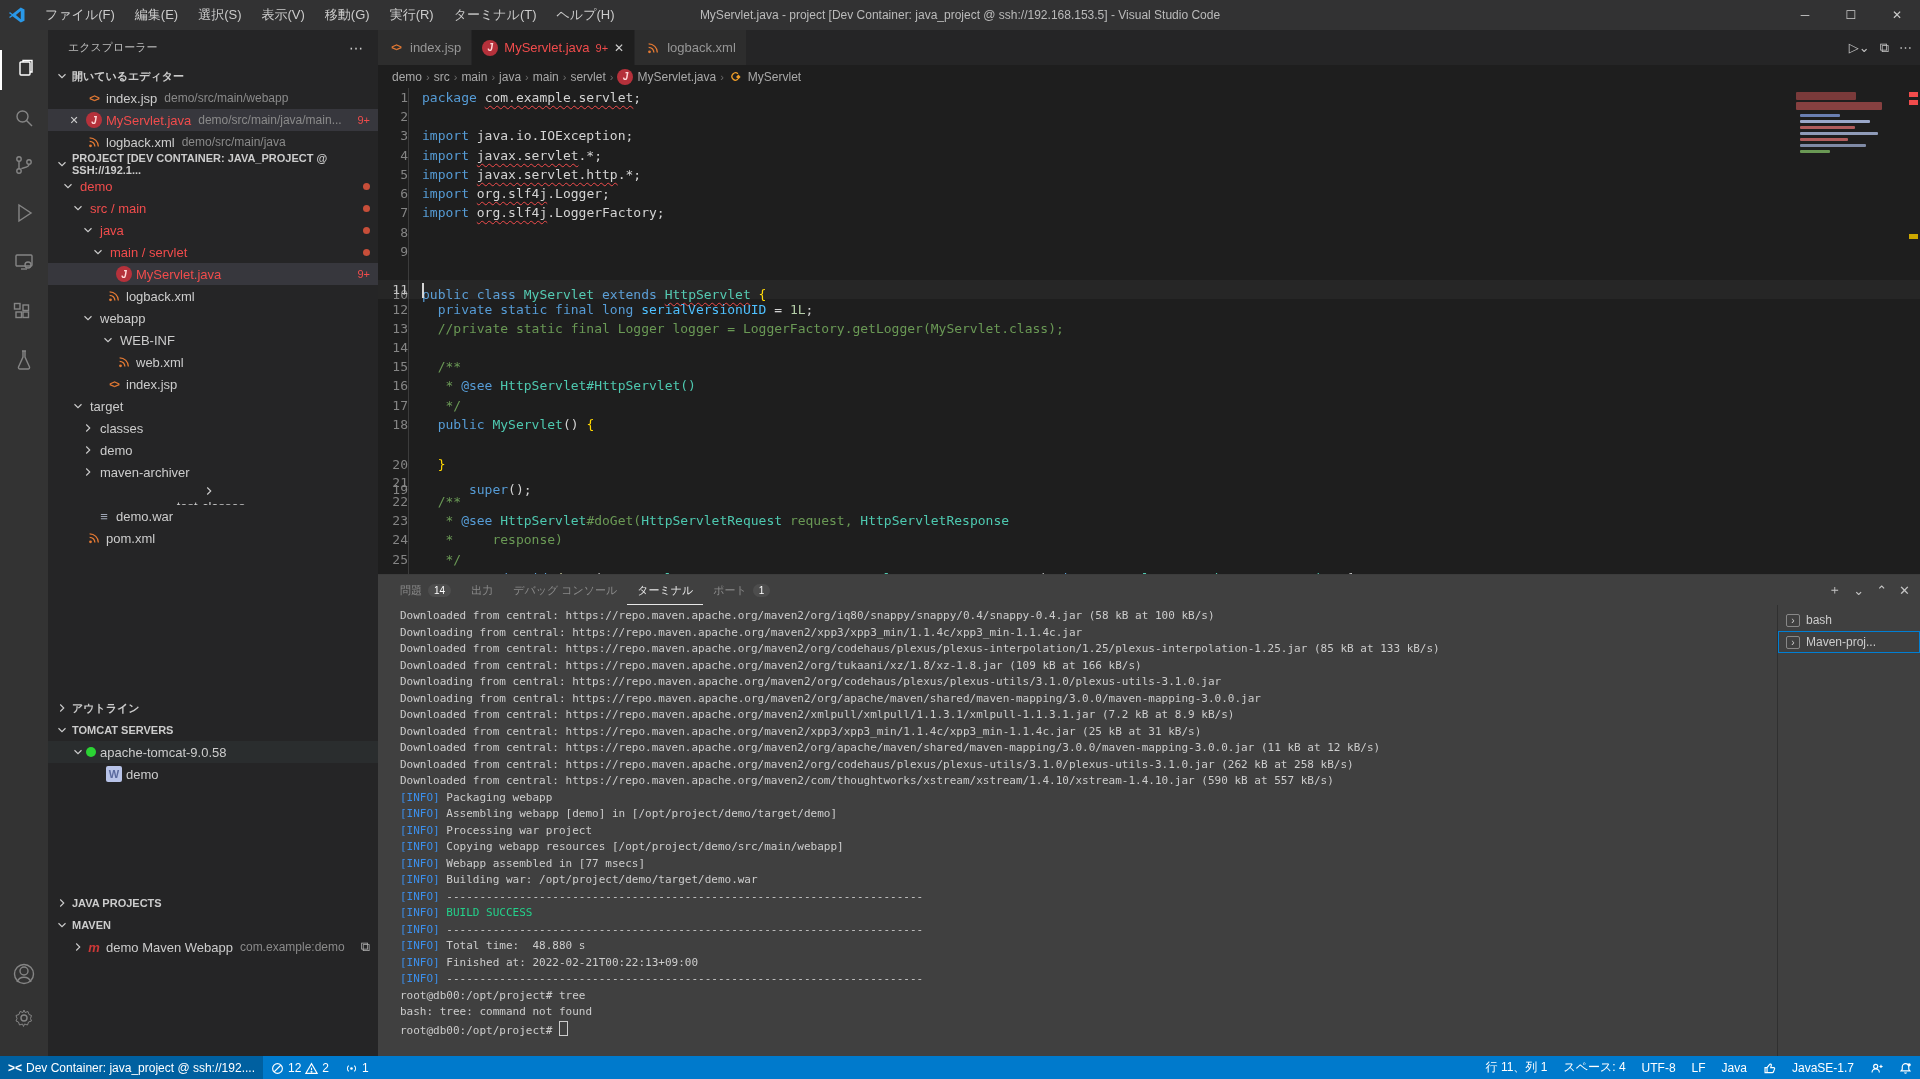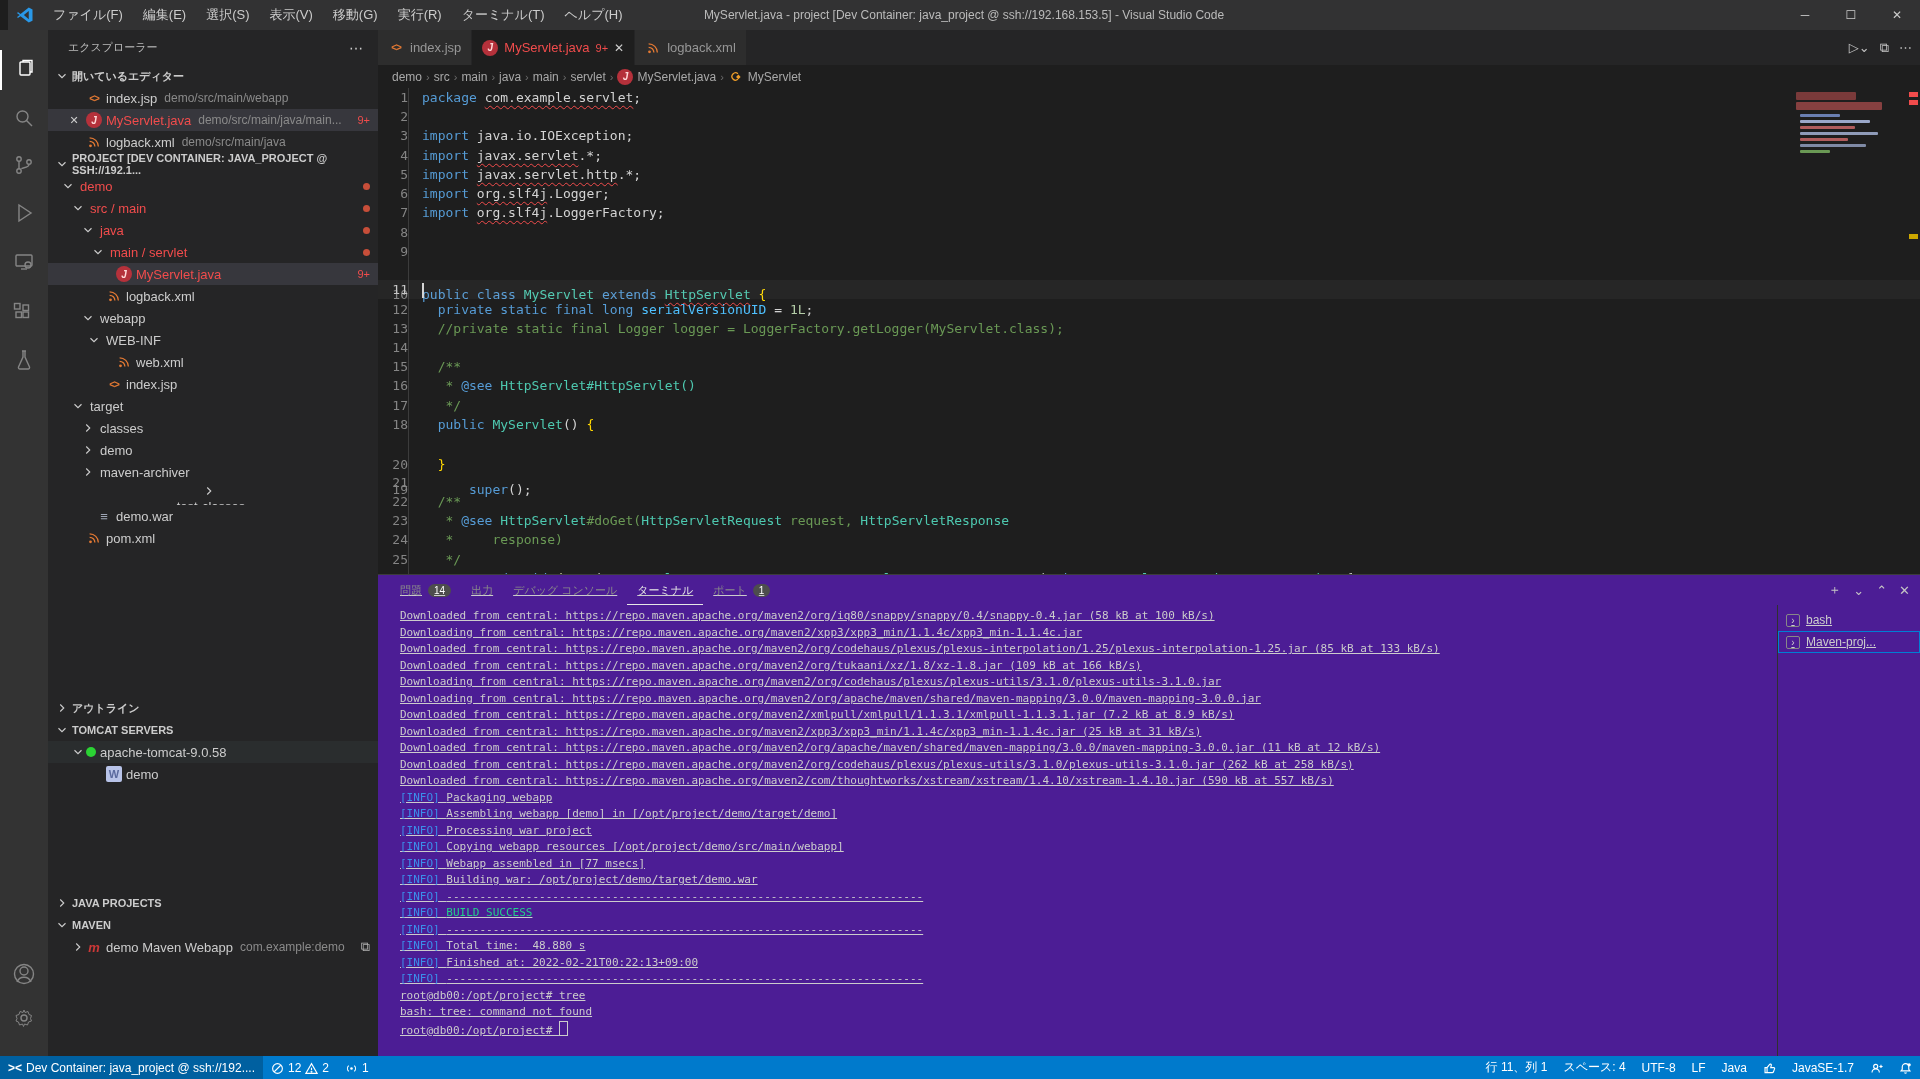--- a/index.html
+++ b/index.html
@@ -1,20 +1,20 @@
 <!DOCTYPE html>
 <html><head>
 <meta charset="utf-8">
 <style>
   html,body{margin:0;padding:0;background:#000;}
   #app{position:relative;width:1920px;height:1079px;background:#1e1e1e;overflow:hidden;
        font-family:"Liberation Sans",sans-serif;color:#cccccc;font-size:13px;-webkit-font-smoothing:antialiased;}
   .mono{font-family:"DejaVu Sans Mono",monospace;}
   
-  .titlebar{position:absolute;top:0;left:0;right:0;height:30px;background:#323233;display:flex;align-items:center;margin-left:8px;}
+  .titlebar{position:absolute;top:0;left:0;right:0;height:30px;background:#323233;display:flex;align-items:center;}
   .logo{width:18px;height:18px;margin:0 10px 0 8px;flex:none;}
   .menus{display:flex;gap:2px;}
   .menu-item{padding:3px 9px;border-radius:4px;color:#cccccc;font-size:13px;cursor:default;}
   .wintitle{position:absolute;left:0;right:0;text-align:center;font-size:12px;color:#bbbbbb;pointer-events:none;}
   .wincontrols{margin-left:auto;display:flex;z-index:2;}
   .winbtn{width:46px;height:30px;display:flex;align-items:center;justify-content:center;color:#cccccc;font-size:12px;}
   
   .main{position:absolute;top:30px;left:0;right:0;bottom:23px;display:flex;}
   .activitybar{width:48px;background:#333333;position:relative;flex:none;}
   .act-icon{position:absolute;left:0;width:48px;height:40px;display:flex;align-items:center;justify-content:center;}
@@ -65,21 +65,21 @@
   .codeline .ctext{position:absolute;left:44px;}
   .c-kw{color:#569cd6;} .c-ty{color:#4ec9b0;} .c-cm{color:#6a9955;} .c-num{color:#b5cea8;margin-top:40px;}
   .c-cn{color:#4fc1ff;} .c-pl{color:#d4d4d4;} .c-fn{color:#dcdcaa;} .c-br{color:#ffd700;}
   .sq{text-decoration:underline wavy #f14c4c 1px;text-underline-offset:3px;text-decoration-skip-ink:none;}
   .cursorbar{display:inline-block;width:1.5px;height:15px;background:#d4d4d4;vertical-align:middle;}
   .minimap{position:absolute;right:16px;top:2px;width:108px;height:70px;}
   .mm{position:absolute;height:3px;border-radius:1px;}
   .ruler{position:absolute;right:0;top:0;bottom:0;width:14px;}
   .rmark{position:absolute;right:2px;width:9px;height:5px;}
   
-  .panel{height:481px;flex:none;background:#4c1d95;border-top:1px solid #3c3c3c;display:flex;flex-direction:column;text-decoration:underline;}
+  .panel{height:481px;flex:none;background:#404040;border-top:1px solid #3c3c3c;display:flex;flex-direction:column;}
   .paneltabs{height:30px;display:flex;align-items:center;padding-left:12px;gap:4px;position:relative;flex:none;}
   .ptab{display:flex;align-items:center;gap:6px;padding:0 10px;height:100%;font-size:11px;color:#8a8a8a;text-transform:none;}
   .ptab.active{color:#e7e7e7;box-shadow:inset 0 -1px 0 #e7e7e7;}
   .pbadge{background:#4d4d4d;color:#ffffff;border-radius:9px;font-size:10px;padding:1px 6px;}
   .panel-actions{position:absolute;right:10px;top:0;height:30px;display:flex;align-items:center;gap:12px;color:#c5c5c5;font-size:13px;}
   .panelbody{flex:1;display:flex;min-height:0;}
   .term{flex:1;padding:3px 0 0 22px;font-size:11px;line-height:16.5px;white-space:pre;overflow:hidden;}
   .t-i{color:#3b8eea;} .t-ok{color:#23d18b;} .t-pl{color:#cccccc;}
   .curbox{display:inline-block;width:7px;height:13px;border:1px solid #cccccc;vertical-align:-2px;}
   .termlist{width:142px;flex:none;padding-top:4px;font-size:12px;border-left:1px solid #303030;}
@@ -288,21 +288,21 @@
             <span class="lbl ">logback.xml</span>
           </div>
           <div class="row" style="padding-left: 32px;">
             <span class="chev">
               <svg viewBox="0 0 16 16">
                 <path d="M4 6 L8 10 L12 6"></path>
               </svg>
             </span>
             <span class="lbl ">webapp</span>
           </div>
-          <div class="row" style="padding-left: 38px;">
+          <div class="row" style="padding-left: 52px;">
             <span class="chev">
               <svg viewBox="0 0 16 16">
                 <path d="M4 6 L8 10 L12 6"></path>
               </svg>
             </span>
             <span class="lbl ">WEB-INF</span>
           </div>
           <div class="row" style="padding-left: 52px;">
             <span style="width:16px;flex:none;"></span>
             <span class="ic">

